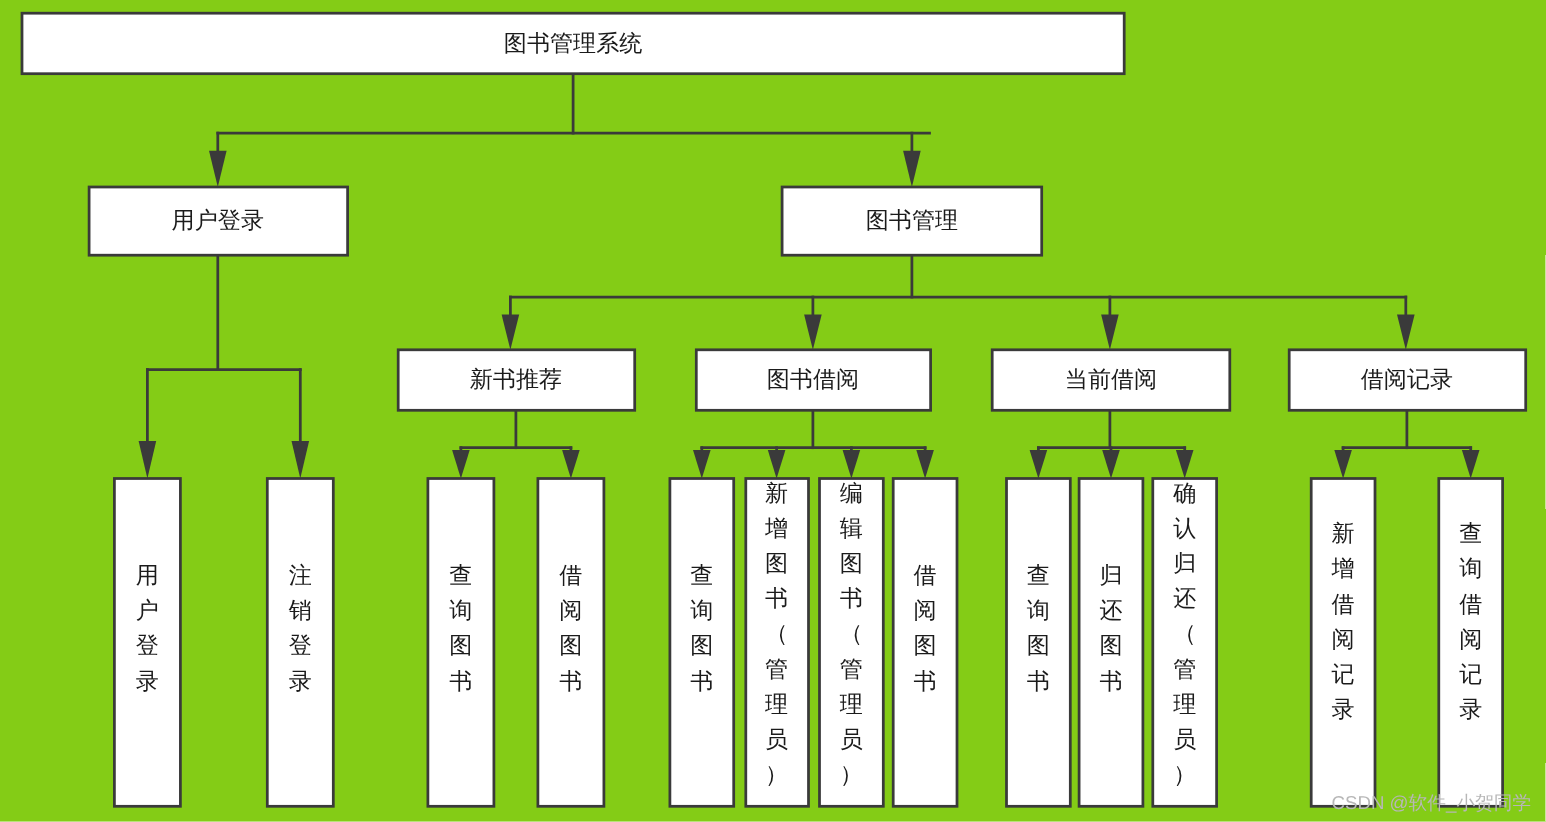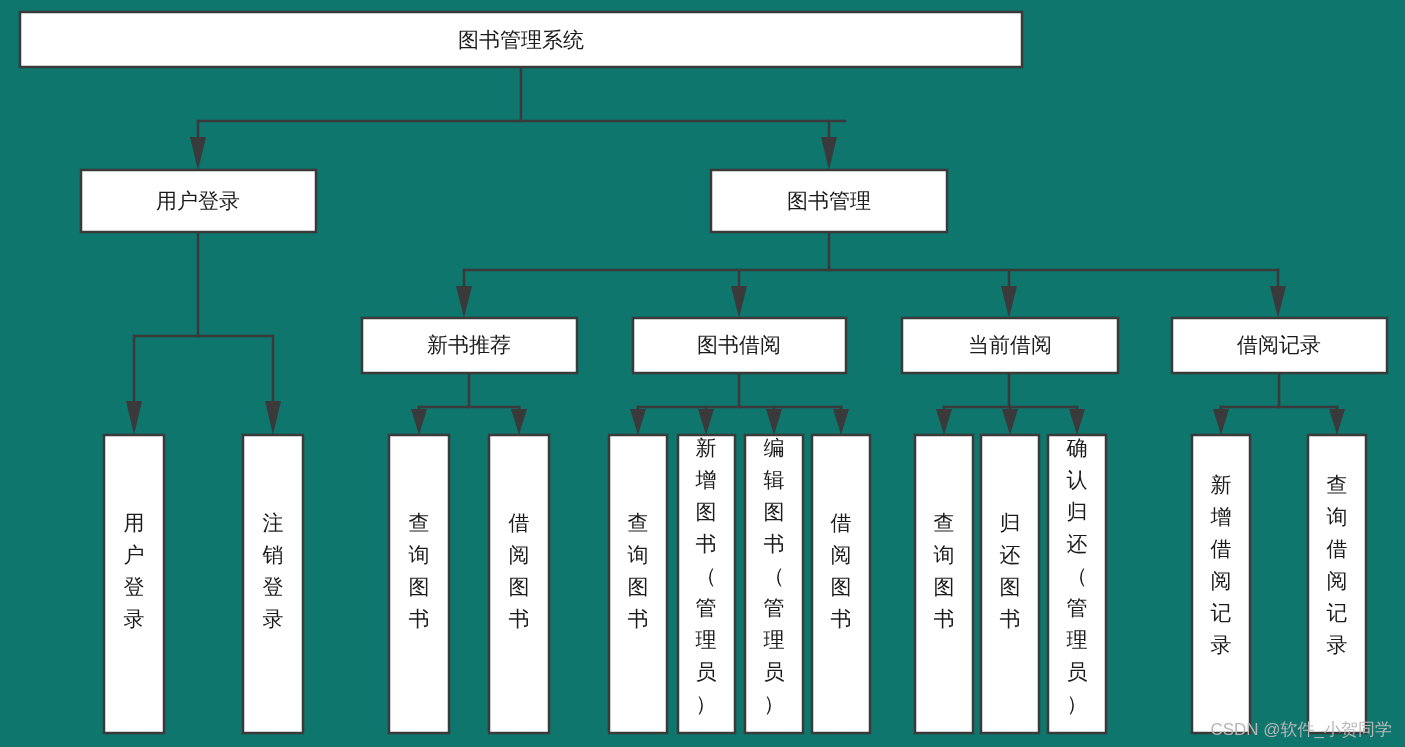--- a/index.html
+++ b/index.html
@@ -8,21 +8,21 @@
     padding: 0;
     background: #ffffff;
   }
   body {
     font-family: "Liberation Sans", "DejaVu Sans", sans-serif;
   }
   #diagram-root {
     position: relative;
     width: 1405px;
     height: 747px;
-    background: #0f766e;
+    background: #84cc16;
     overflow: hidden;
   }
   svg#flowchart {
     position: absolute;
     left: 0;
     top: 0;
     width: 1405px;
     height: 747px;
     display: block;
   }

